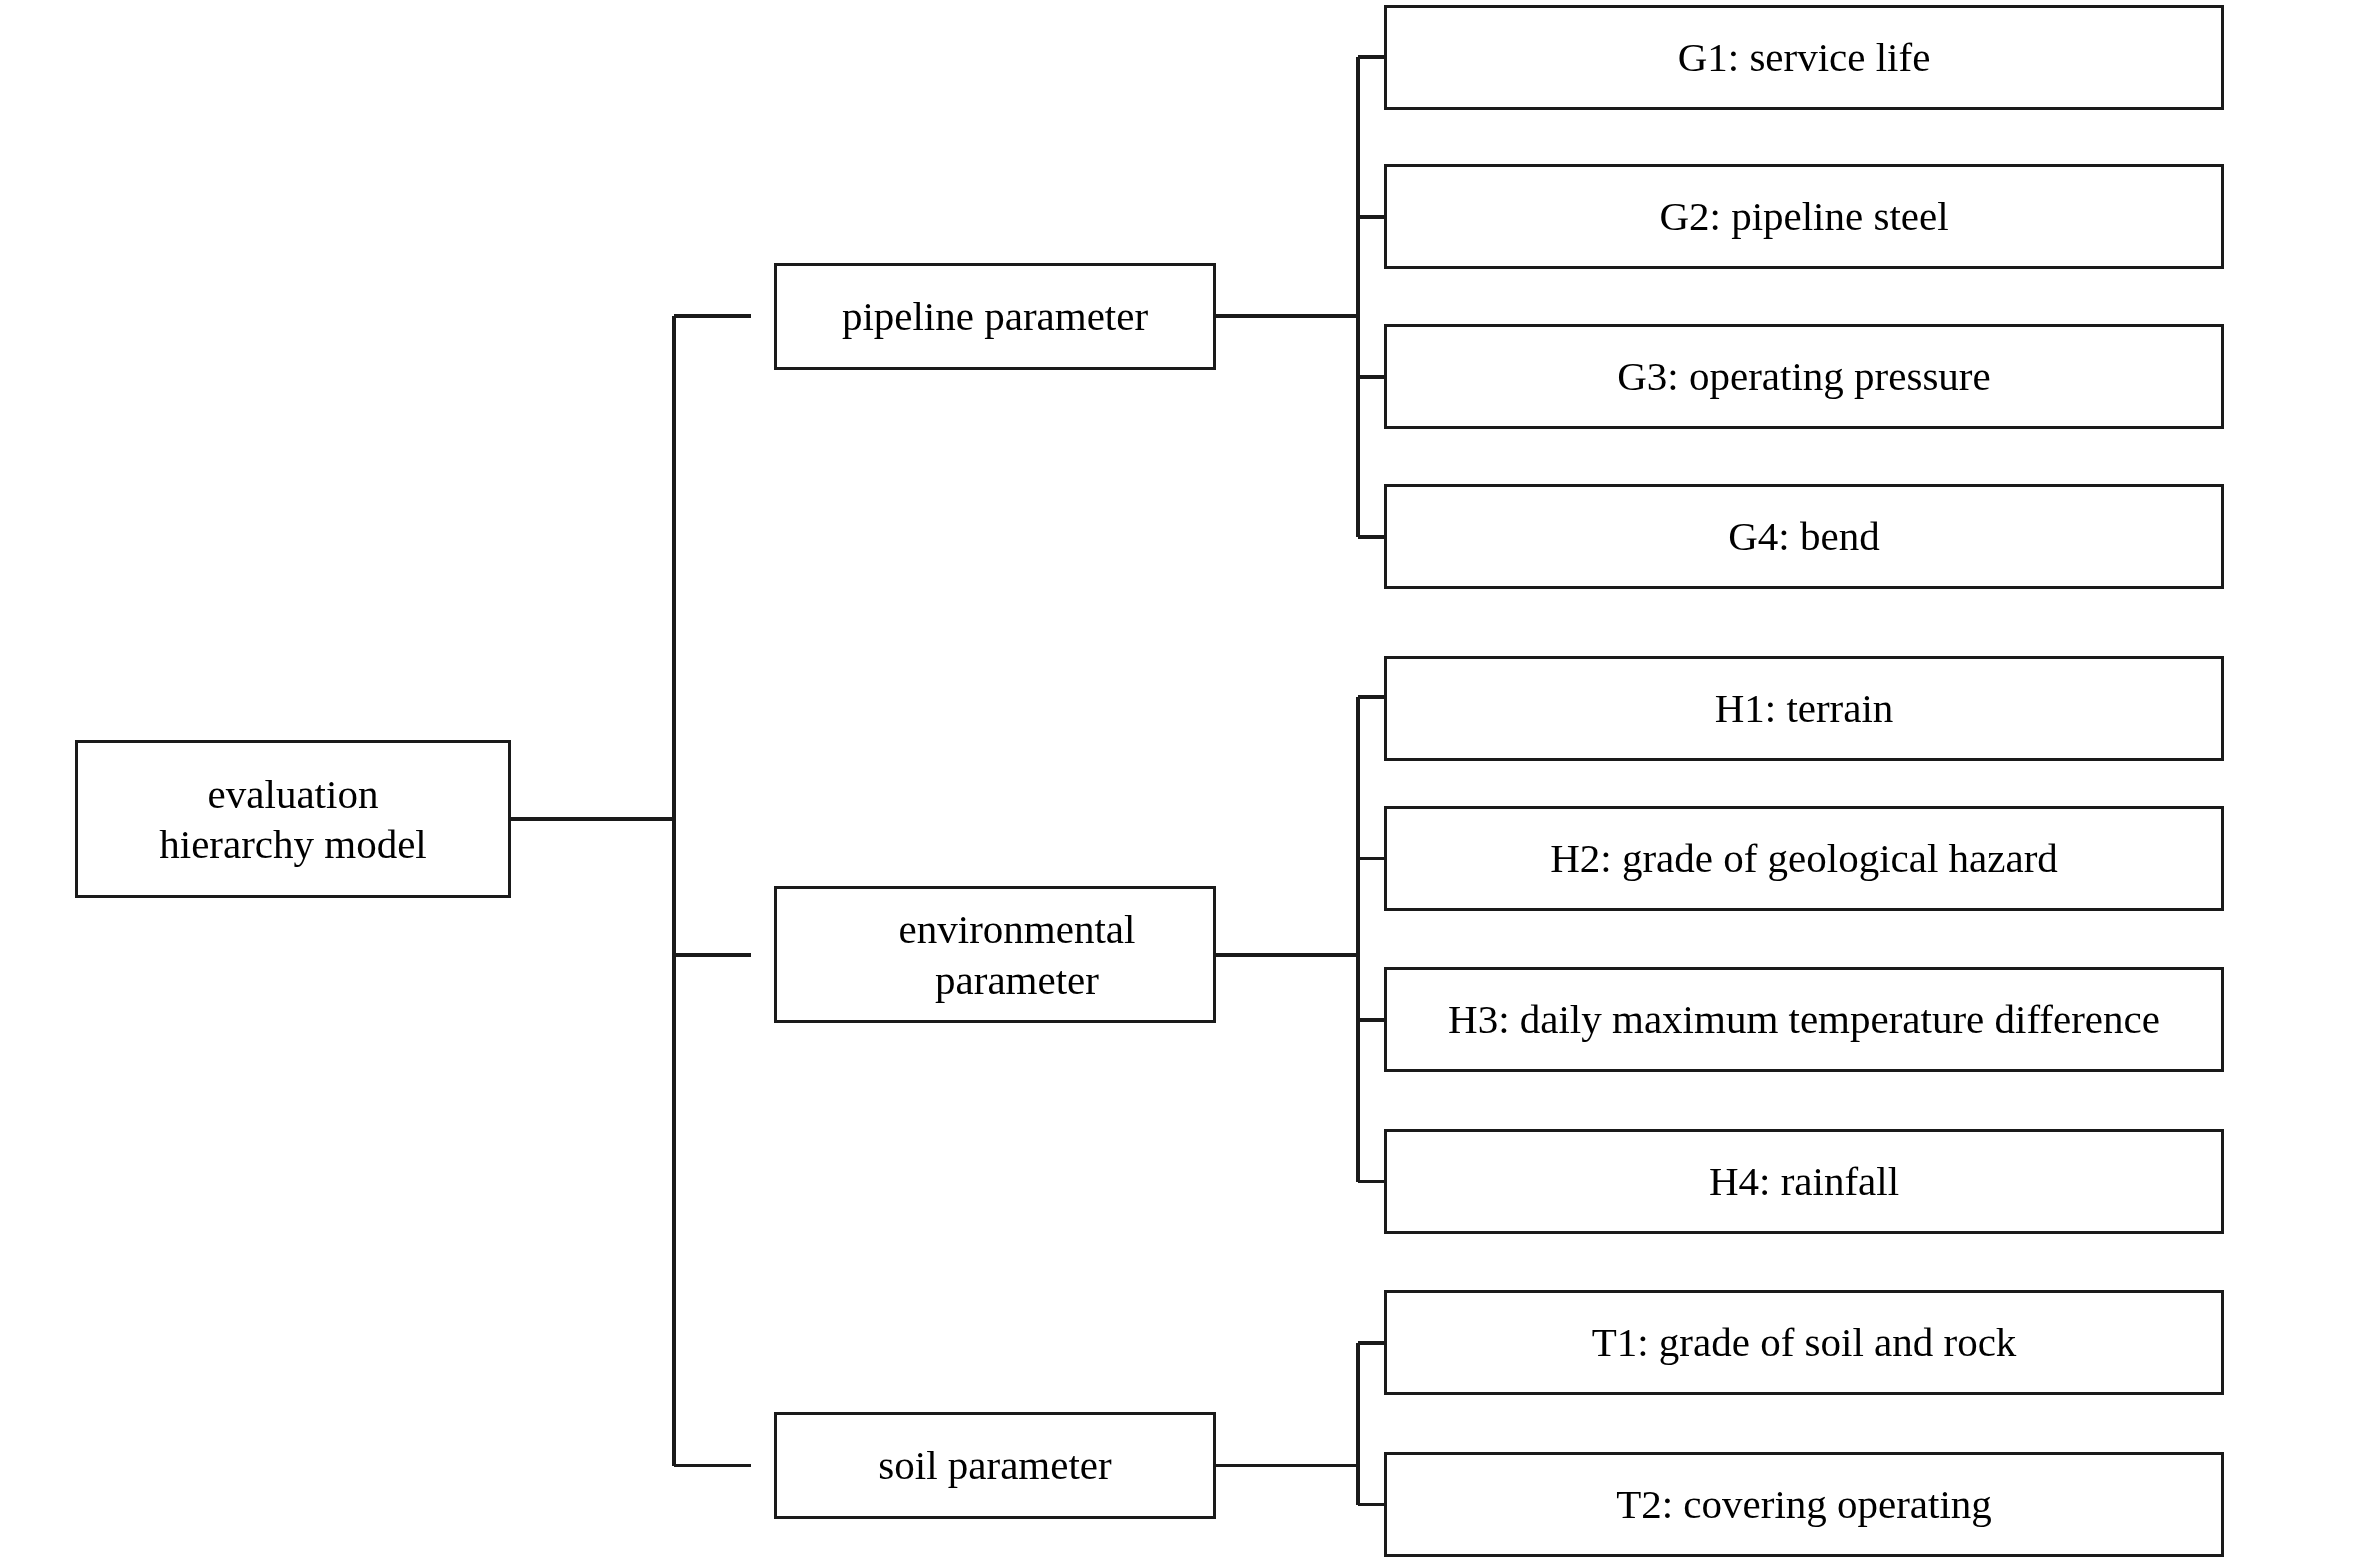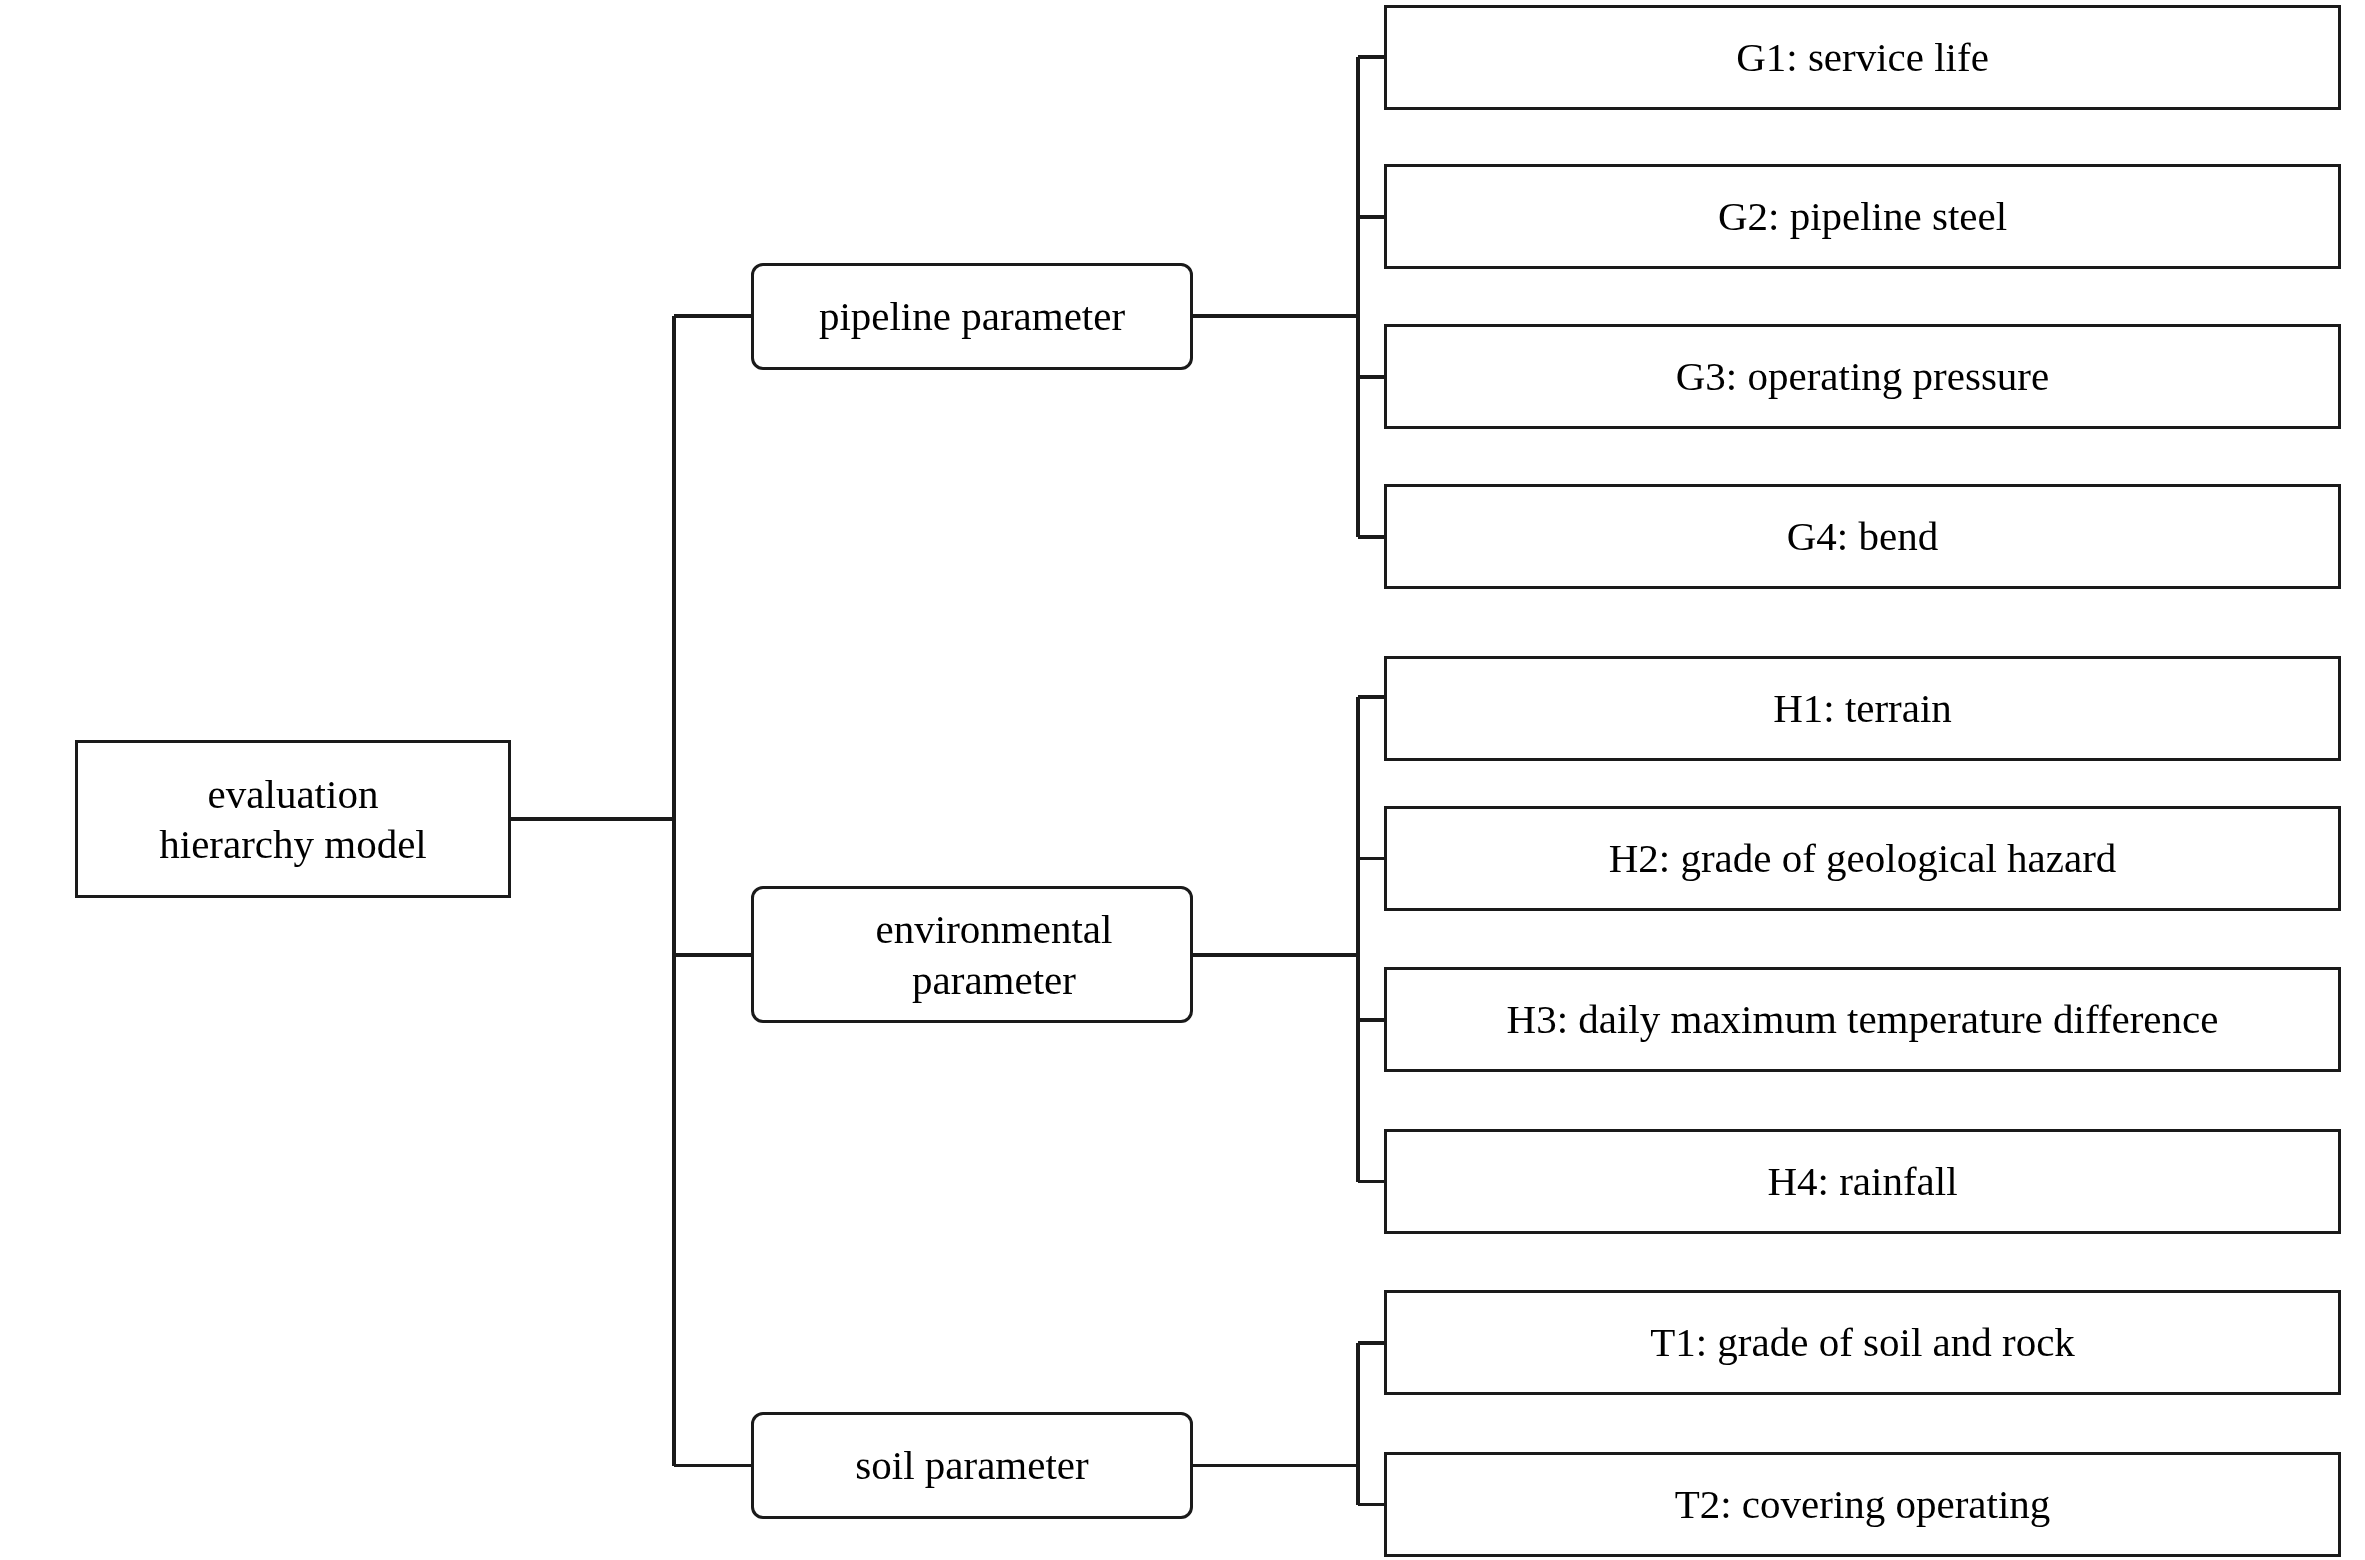--- a/index.html
+++ b/index.html
@@ -45,32 +45,31 @@
   
   .node.root {
     left: 75px;
     top: 740px;
     width: 436px;
     height: 158px;
     font-size: 41px;
   }
   
   .node.crit {
-    left: 751px;
+    left: 774px;
     width: 442px;
     font-size: 41px;
-    border-radius: 12px;
   }
   .node.crit-pipeline      { top: 263px;  height: 107px; }
   .node.crit-environmental { top: 886px; height: 137px; padding-left: 44px; }
   .node.crit-soil          { top: 1412px; height: 107px; }
   
   .node.leaf {
     left: 1384px;
-    width: 957px;
+    width: 840px;
     height: 105px;
     font-size: 41px;
   }
   .leaf-g1 { top: 4.5px; }
   .leaf-g2 { top: 164px; }
   .leaf-g3 { top: 324px; }
   .leaf-g4 { top: 484px; }
   .leaf-h1 { top: 644px; margin-top: 12px; }
   .leaf-h2 { top: 806px; }
   .leaf-h3 { top: 967px; }

